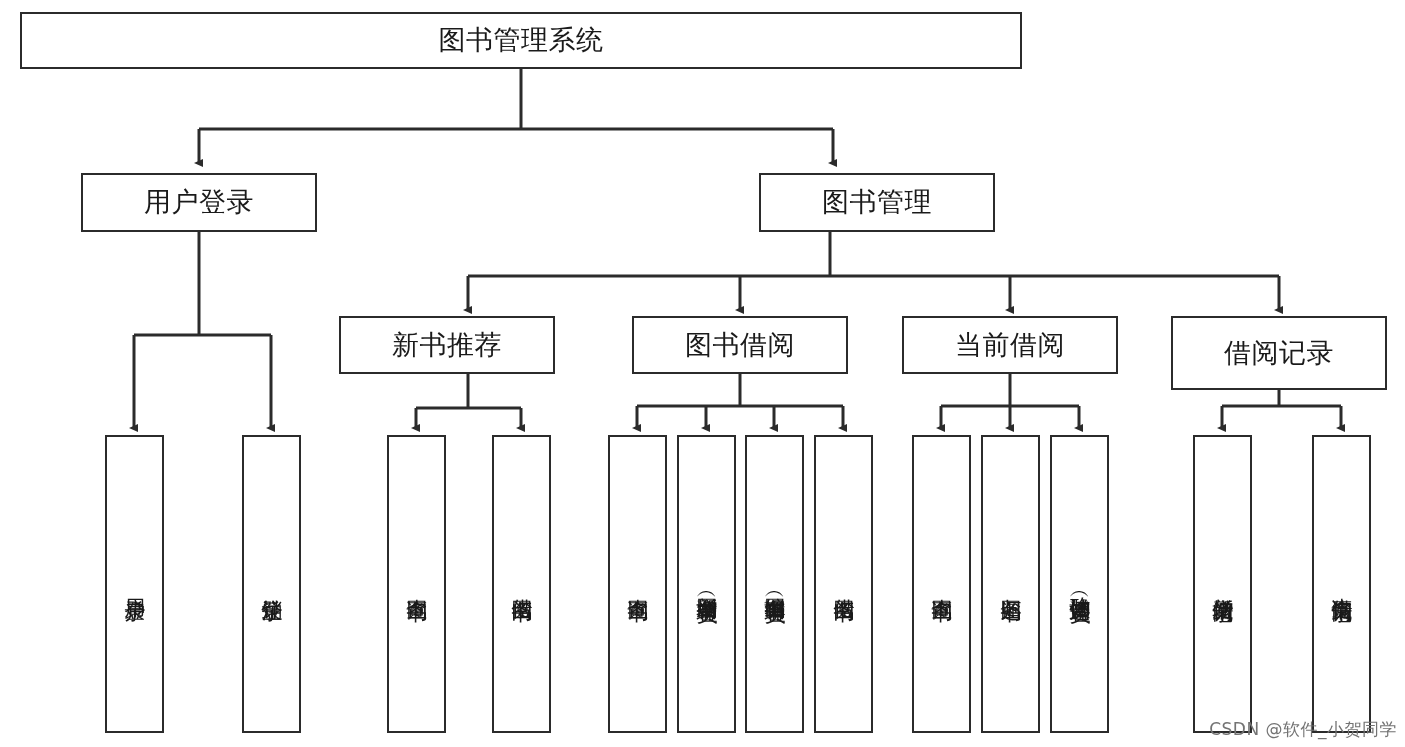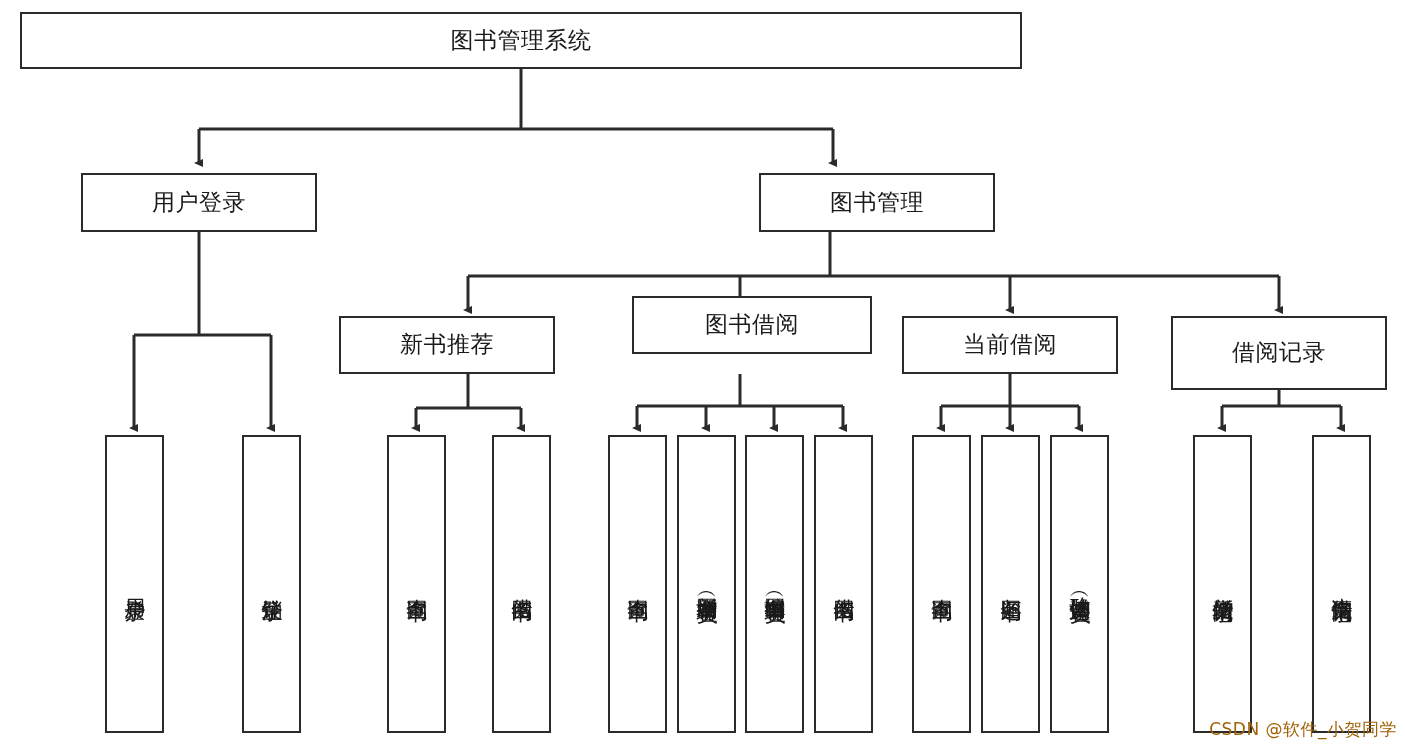--- a/index.html
+++ b/index.html
@@ -20,21 +20,21 @@
     box-sizing: border-box;
     border: 2px solid #2b2b2b;
     background: #ffffff;
     display: flex;
     align-items: center;
     justify-content: center;
     color: #1a1a1a;
     z-index: 3;
   }
   .node.h {
-    font-size: 23px;
+    font-size: 27px;
     line-height: 1.2;
     letter-spacing: 0.5px;
   }
   .node.v {
     writing-mode: vertical-rl;
     text-orientation: upright;
     font-size: 21px;
     line-height: 1.28;
     letter-spacing: 1px;
     padding: 4px 0;
@@ -55,21 +55,21 @@
     width: 1405px;
     height: 747px;
     z-index: 1;
     pointer-events: none;
   }
   #watermark {
     position: absolute;
     right: 8px;
     bottom: 6px;
     font-size: 17px;
-    color: #a16207;
+    color: #737373;
     letter-spacing: 0.5px;
     z-index: 5;
     white-space: nowrap;
     margin-left: 36px;
   }
 </style>
 </head>
 <body>
 
 <div id="canvas">
@@ -131,21 +131,21 @@
   <div class="node h" style="left:81px; top:173px; width:236px; height:59px;">
     <span>用户登录</span>
   </div>
   <div class="node h" style="left:712px; top:173px; width:236px; height:59px;margin-left:47px;">
     <span>图书管理</span>
   </div>
 
   <div class="node h" style="left:339px; top:316px; width:216px; height:58px;">
     <span>新书推荐</span>
   </div>
-  <div class="node h" style="left:632px; top:296px; width:240px; height:58px;">
+  <div class="node h" style="left:632px; top:316px; width:216px; height:58px;">
     <span>图书借阅</span>
   </div>
   <div class="node h" style="left:902px; top:316px; width:216px; height:58px;">
     <span>当前借阅</span>
   </div>
   <div class="node h" style="left:1171px; top:316px; width:216px; height:74px;">
     <span>借阅记录</span>
   </div>
 
   <div class="node v" style="left:105px; top:435px; width:59px; height:298px;">

